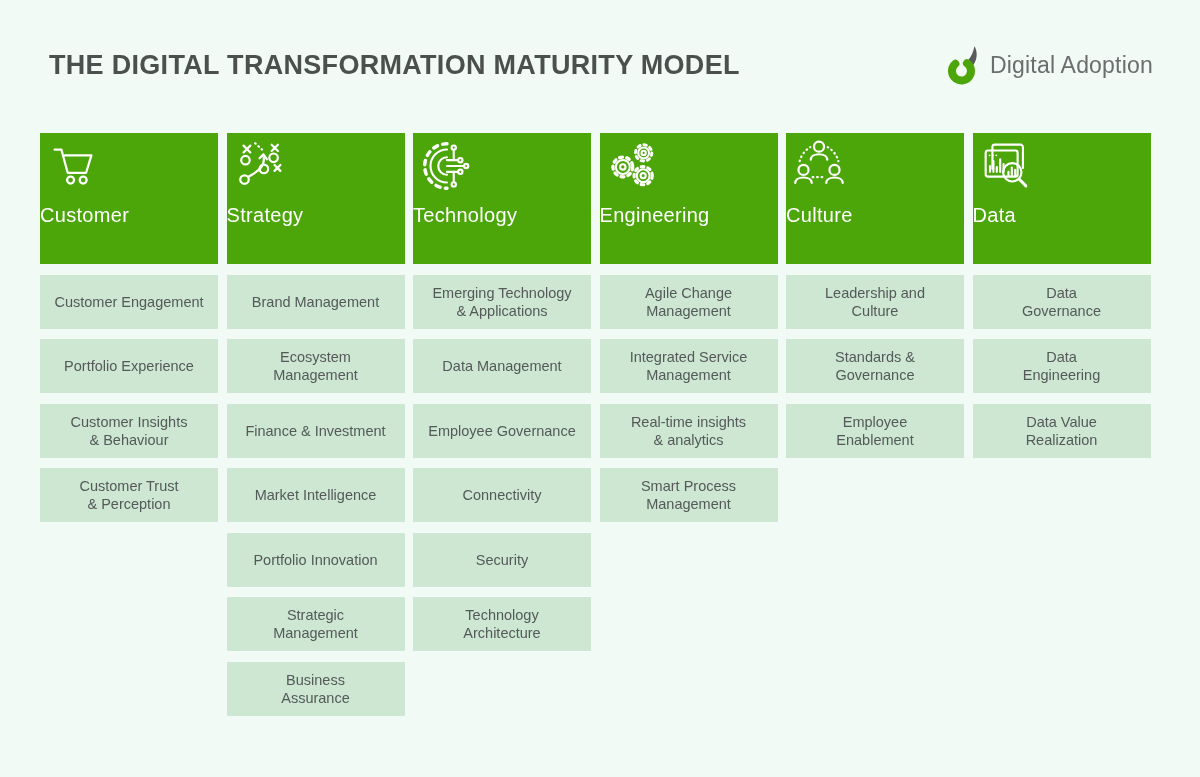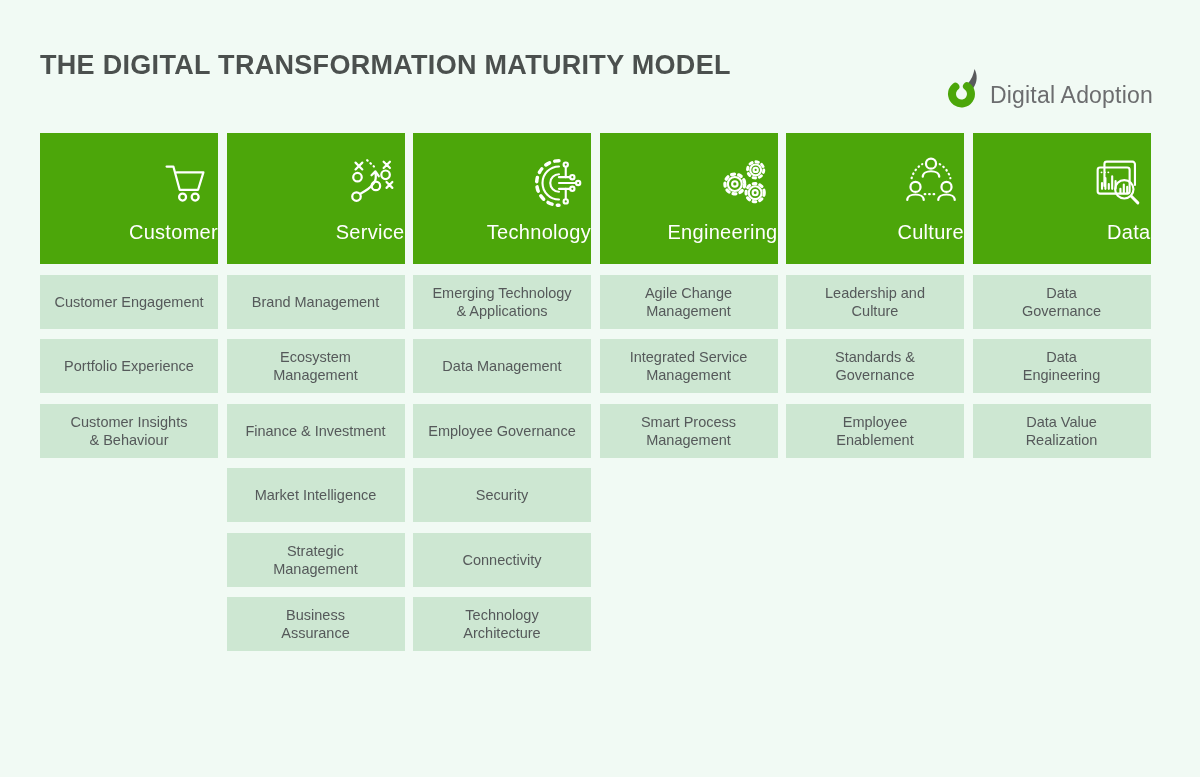--- a/index.html
+++ b/index.html
@@ -7,46 +7,46 @@
     width:1200px;height:777px;
     background:#f1faf4;
     font-family:"Liberation Sans", sans-serif;
     overflow:hidden;
     position:relative;
   }
   .canvas{position:absolute;inset:0;}
 
   
   .page-title{
-    position:absolute;left:40px;top:50px;
+    position:absolute;left:49px;top:50px;
     font-size:27px;font-weight:bold;letter-spacing:.3px;
     color:#4b504e;white-space:nowrap;
   }
   .logo{
     position:absolute;right:47px;top:44px;
-    display:flex;align-items:flex-end;gap:3px;margin-top:23px;
+    display:flex;align-items:center;gap:3px;
   }
   .logo svg{display:block;}
   .logo-text{
     font-size:23px;color:#6c6d6f;font-weight:500;letter-spacing:.2px;
     white-space:nowrap;
   }
 
   
   .grid{
     position:absolute;left:40px;top:133px;
     display:flex;gap:8.5px;align-items:flex-start;
   }
   .column{
     width:178px;display:flex;flex-direction:column;gap:10.5px;
   }
   .col-header{
     height:131px;background:#4ca60a;color:#ffffff;
-    display:flex;flex-direction:column;align-items:flex-end;
-    justify-content:flex-start;box-sizing:border-box;padding-top:17px;
+    display:flex;flex-direction:column;align-items:flex-start;
+    justify-content:flex-start;box-sizing:border-box;
   }
   .col-header .hicon{width:66px;height:66px;display:flex;align-items:center;justify-content:center;}
   .col-header .hicon svg{width:62px;height:62px;display:block;}
   .col-title{
     margin-top:5px;font-size:20px;letter-spacing:.3px;font-weight:500;
   }
   .pillar-item{
     height:54px;background:#cde7d2;
     display:flex;align-items:center;justify-content:center;
     text-align:center;
@@ -82,45 +82,48 @@
             <circle cx="29.5" cy="46.5" r="3.6"></circle>
             <circle cx="42.5" cy="46.5" r="3.6"></circle>
           </svg>
         </span>
         <span class="col-title">Customer</span>
       </div>
       <div class="pillar-item">Customer Engagement</div>
       <div class="pillar-item">Portfolio Experience</div>
       <div class="pillar-item">Customer Insights
 &amp; Behaviour</div>
+      <div class="pillar-item">Customer Trust
+&amp; Perception</div>
     </div>
 
     <div class="column">
       <div class="col-header">
         <span class="hicon">
           <svg viewBox="0 0 64 64" fill="none" stroke="#ffffff" stroke-width="2.3" stroke-linecap="round" stroke-linejoin="round">
             <path d="M15 11 l7 7 M22 11 l-7 7"></path>
             <path d="M44 10 l6.5 6.5 M50.5 10 l-6.5 6.5"></path>
             <path d="M47 31 l6 6 M53 31 l-6 6"></path>
             <circle cx="17" cy="26" r="4.4"></circle>
             <circle cx="46" cy="23.5" r="4.4"></circle>
             <circle cx="36" cy="35" r="4.4"></circle>
             <circle cx="16" cy="46" r="4.4"></circle>
             <path d="M20 43 C 30 38 38 31 35.5 22"></path>
             <path d="M31.5 24 L35.5 20 L39 25"></path>
             <path d="M27 8.5 L34 15" stroke-dasharray="0.6 4"></path>
           </svg>
         </span>
-        <span class="col-title">Service</span>
+        <span class="col-title">Strategy</span>
       </div>
       <div class="pillar-item">Brand Management</div>
       <div class="pillar-item">Ecosystem
 Management</div>
       <div class="pillar-item">Finance &amp; Investment</div>
       <div class="pillar-item">Market Intelligence</div>
+      <div class="pillar-item">Portfolio Innovation</div>
       <div class="pillar-item">Strategic
 Management</div>
       <div class="pillar-item">Business
 Assurance</div>
     </div>
 
     <div class="column">
       <div class="col-header">
         <span class="hicon">
           <svg viewBox="0 0 64 64" fill="none" stroke="#ffffff" stroke-width="2.2" stroke-linecap="round" stroke-linejoin="round">
@@ -138,22 +141,22 @@
             <path d="M40 38 V 48"></path>
               <circle cx="40" cy="51" r="2.2"></circle>
           </svg>
         </span>
         <span class="col-title">Technology</span>
       </div>
       <div class="pillar-item">Emerging Technology
 &amp; Applications</div>
       <div class="pillar-item">Data Management</div>
       <div class="pillar-item">Employee  Governance</div>
+      <div class="pillar-item">Connectivity</div>
       <div class="pillar-item">Security</div>
-      <div class="pillar-item">Connectivity</div>
       <div class="pillar-item">Technology
 Architecture</div>
     </div>
 
     <div class="column">
       <div class="col-header">
         <span class="hicon">
           <svg viewBox="0 0 64 64" fill="none" stroke="#ffffff" stroke-width="2.2" stroke-linecap="round" stroke-linejoin="round">
             <circle cx="21.5" cy="33" r="7.2"></circle>
             <circle cx="21.5" cy="33" r="2.8"></circle>
@@ -165,20 +168,22 @@
             <circle cx="42.5" cy="42" r="2.6"></circle>
             <circle cx="42.5" cy="42" r="9.4" stroke-width="3.2" stroke-dasharray="2.8 4.2"></circle>
           </svg>
         </span>
         <span class="col-title">Engineering</span>
       </div>
       <div class="pillar-item">Agile Change
 Management</div>
       <div class="pillar-item">Integrated Service
 Management</div>
+      <div class="pillar-item">Real-time insights
+&amp; analytics</div>
       <div class="pillar-item">Smart Process
 Management</div>
     </div>
 
     <div class="column">
       <div class="col-header">
         <span class="hicon">
           <svg viewBox="0 0 64 64" fill="none" stroke="#ffffff" stroke-width="2.3" stroke-linecap="round" stroke-linejoin="round">
             <circle cx="32" cy="12" r="5.2"></circle>
             <path d="M23.5 25.5 c0 -7.5 17 -7.5 17 0"></path>

